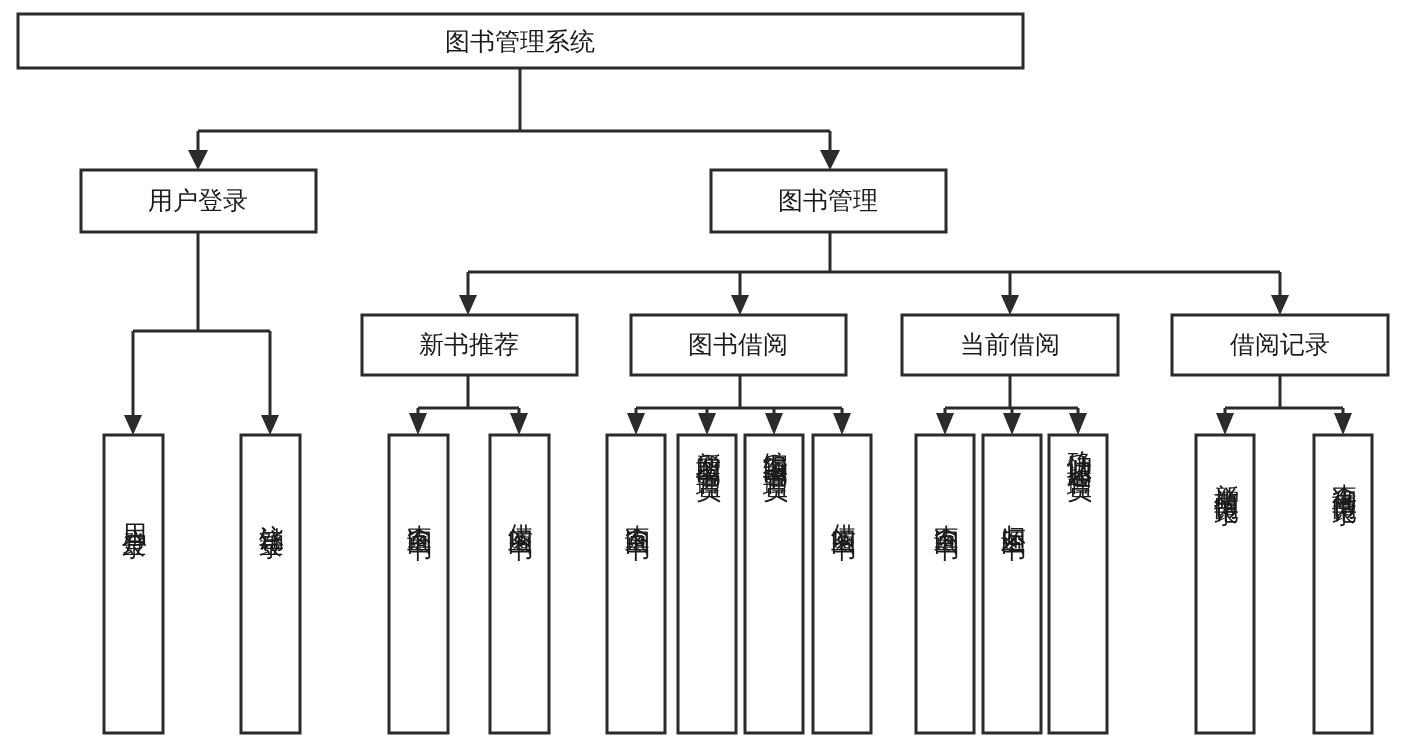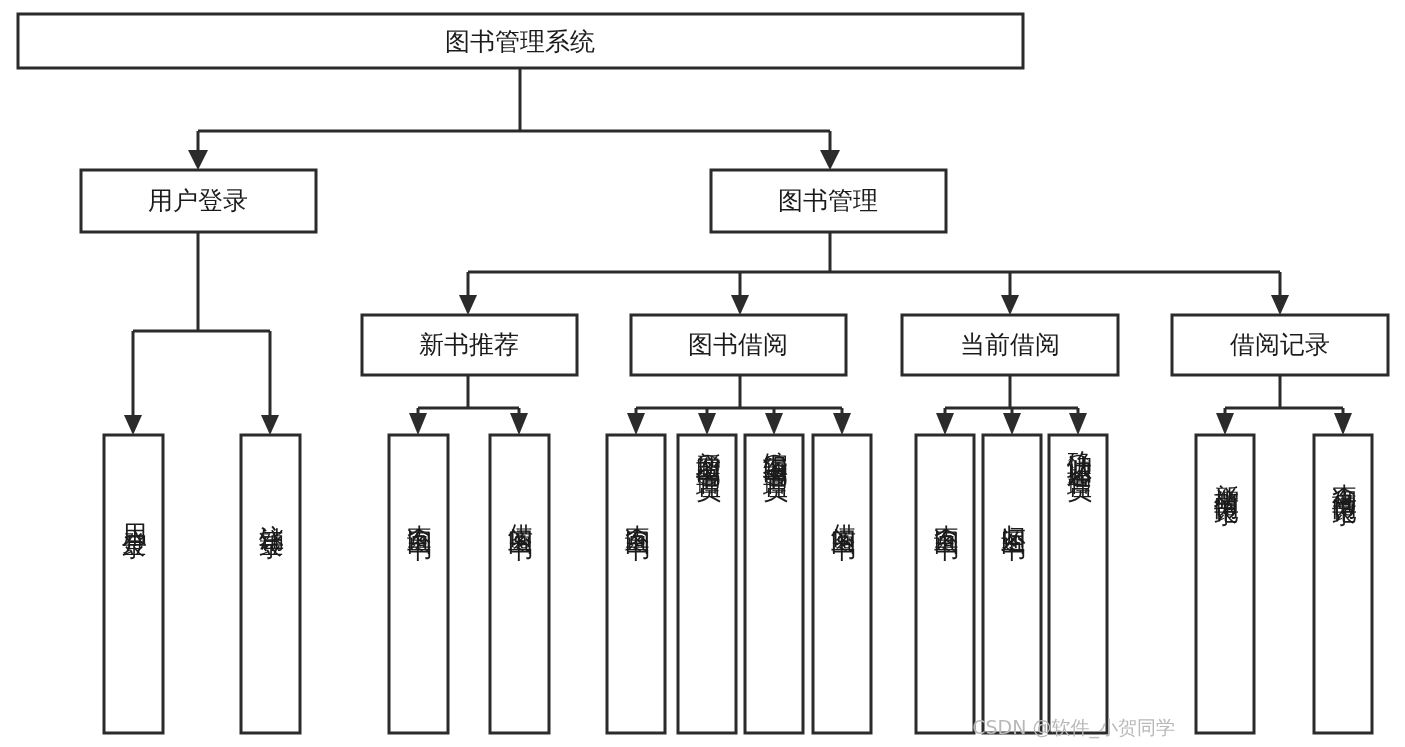--- a/index.html
+++ b/index.html
@@ -227,14 +227,13 @@
       <rect class="node-rect leaf" x="1196" y="435" width="58" height="298"></rect>
       <text class="node-label vert" x="1225" y="475">新增借阅记录</text>
     </g>
     <g>
       <rect class="node-rect leaf" x="1314" y="435" width="58" height="298"></rect>
       <text class="node-label vert" x="1343" y="475">查询借阅记录</text>
     </g>
 
   </svg>
 
-  <div class="watermark">CSDN @软件_小贺同学</div>
 </div>
 
 </body></html>

